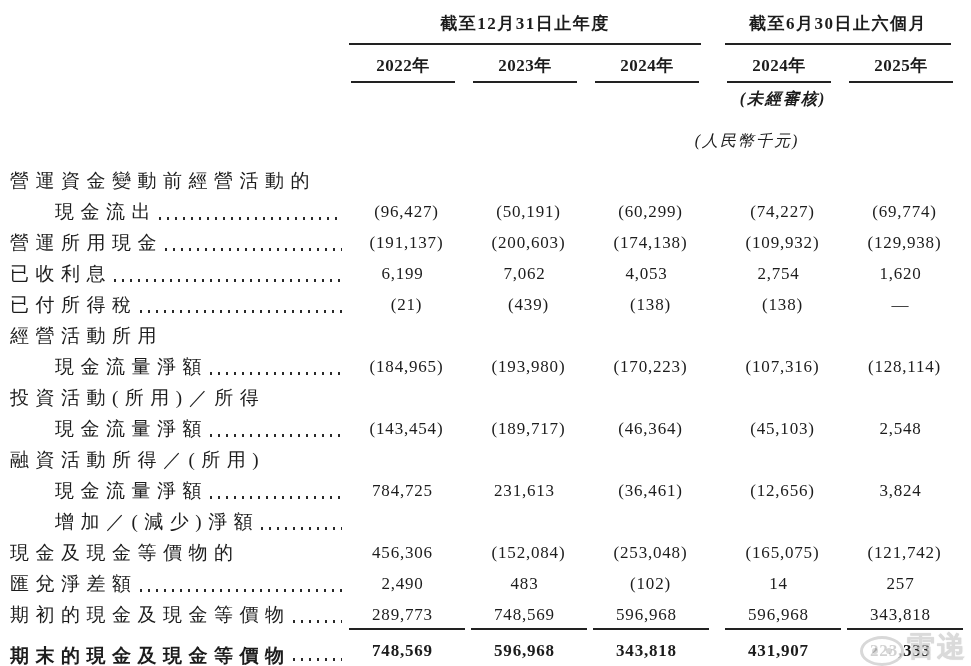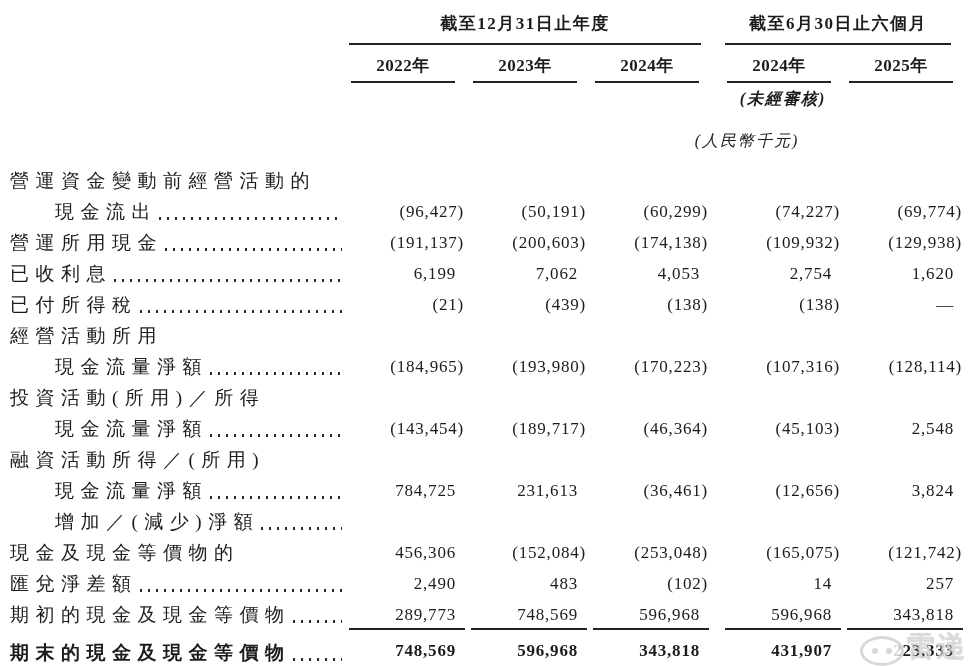--- a/index.html
+++ b/index.html
@@ -30,25 +30,25 @@
   .ncell.c4{margin-left:16px;}
   .note{font-style:italic;font-size:16px;letter-spacing:2px;text-align:center;white-space:nowrap;}
 
   .currow{margin-top:19px;height:25px;gap:32px;}
 
   
   #rows{margin-top:9px;}
   .row{display:flex;align-items:flex-end;}
   .lab{flex:0 0 333px;min-width:0;}
   .lab-line{height:31px;line-height:32px;font-size:19px;letter-spacing:6.5px;
-            white-space:nowrap;display:flex;align-items:flex-start;}
+            white-space:nowrap;display:flex;align-items:center;}
   .lab-line.indent{padding-left:45px;}
   .leader{flex:1 1 auto;align-self:flex-end;height:3px;margin:0 1px 7px 2px;
           background-image:repeating-linear-gradient(to right,#2a2a2a 0 2.2px,transparent 2.2px 8px);}
-  .val{flex:0 0 116px;margin-left:6px;height:31px;line-height:32px;text-align:right;
+  .val{flex:0 0 116px;margin-left:6px;height:31px;line-height:32px;text-align:center;
        font-size:17px;letter-spacing:.8px;padding-right:9px;box-sizing:border-box;white-space:nowrap;}
   .val.paren{padding-right:1px;}
   .val.c4{margin-left:16px;}
   .val.rule-single{border-bottom:2px solid #222;}
   .row.bold{font-weight:bold;margin-top:5px;}
   .row.bold .lab-line{height:37px;}
   .row.bold .leader{height:3.5px;margin-bottom:13px;}
   .row.bold .val{height:39px;padding-bottom:0;}
   .row.bold .val.rule-double{border-bottom:6px double #222;}
 

